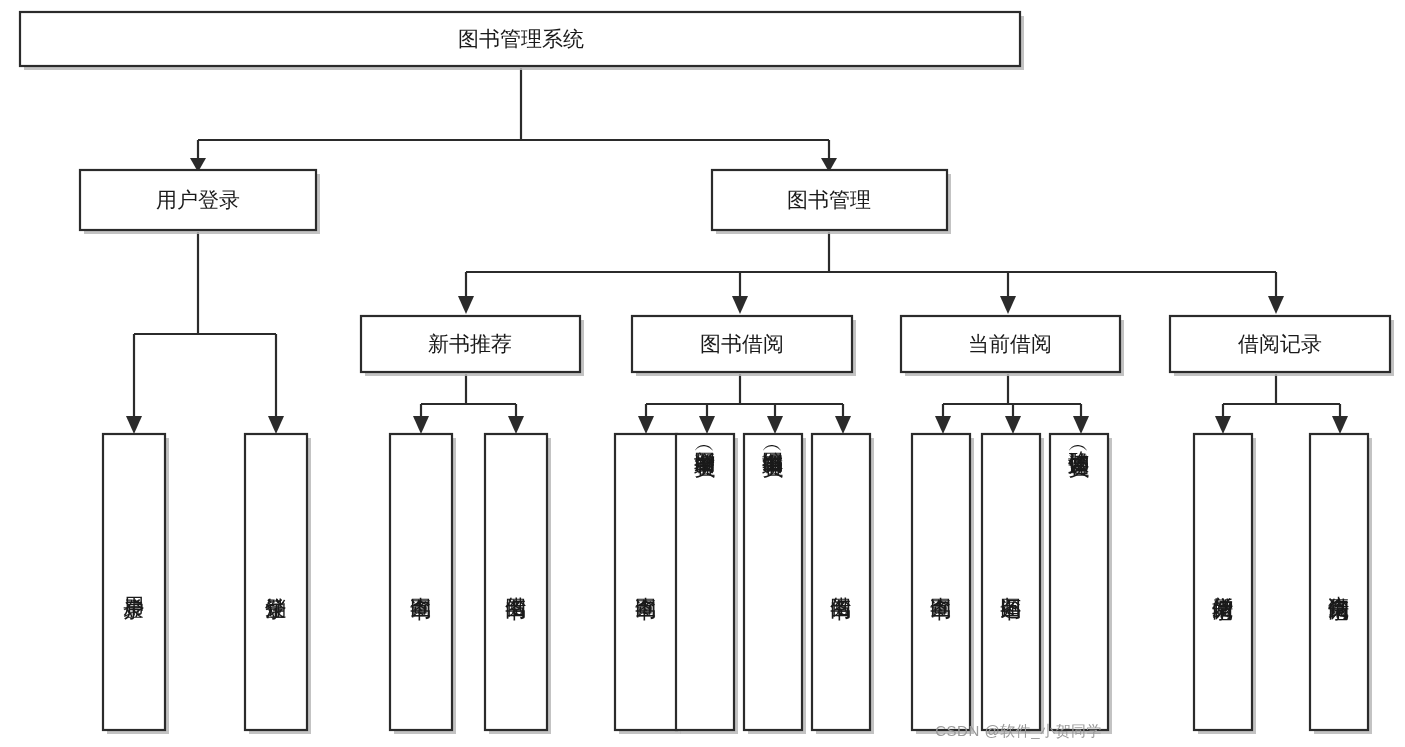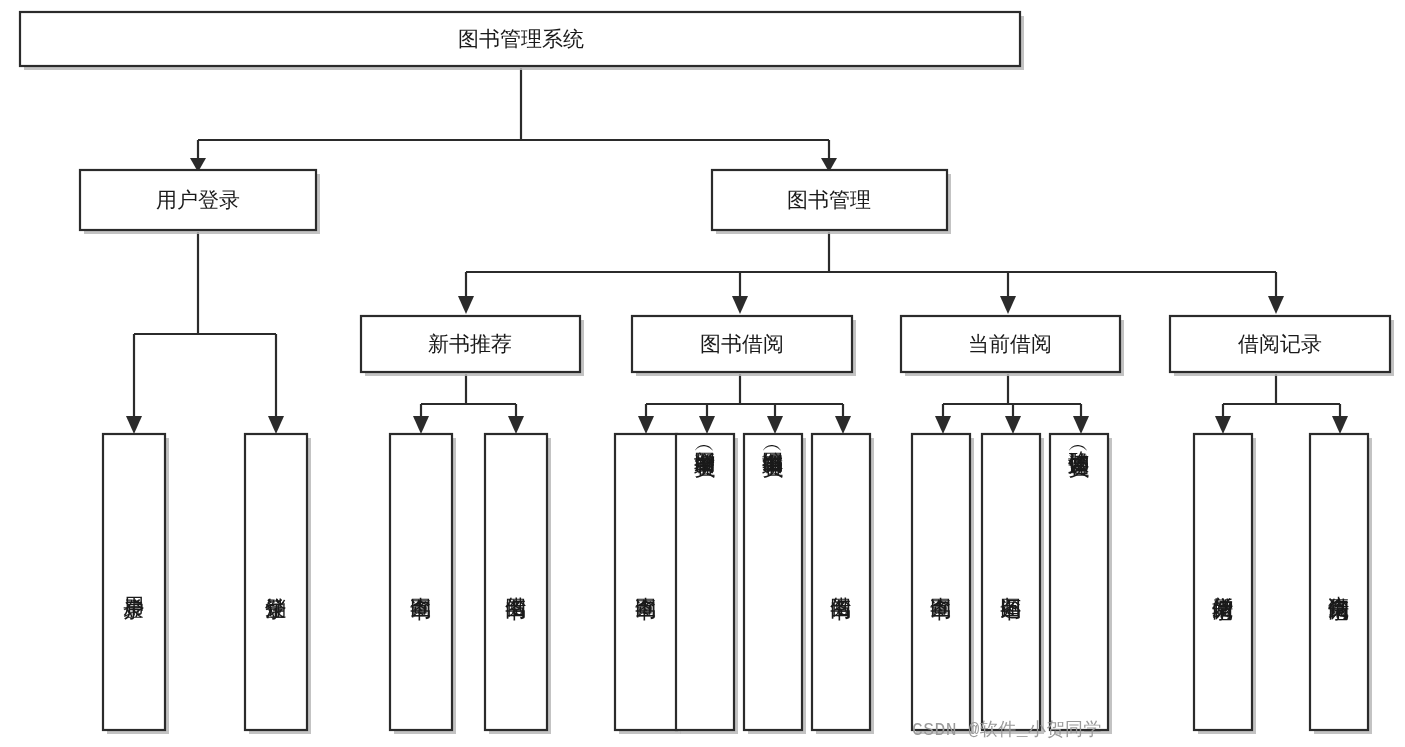--- a/index.html
+++ b/index.html
@@ -66,22 +66,22 @@
     writing-mode: vertical-rl;
     text-orientation: upright;
     letter-spacing: 1px;
     white-space: nowrap;
     text-align: center;
   }
   .watermark {
     position: absolute;
     right: 14px;
     bottom: 6px;
-    font-family: Liberation Mono, monospace;
-    font-size: 18px;
+    font-family: Liberation Sans, sans-serif;
+    font-size: 15px;
     color: #9a9a9a;
     letter-spacing: 0.5px;
     white-space: nowrap;
   }
 </style>
 </head>
 <body>
 
 <div id="diagram-root">
 

